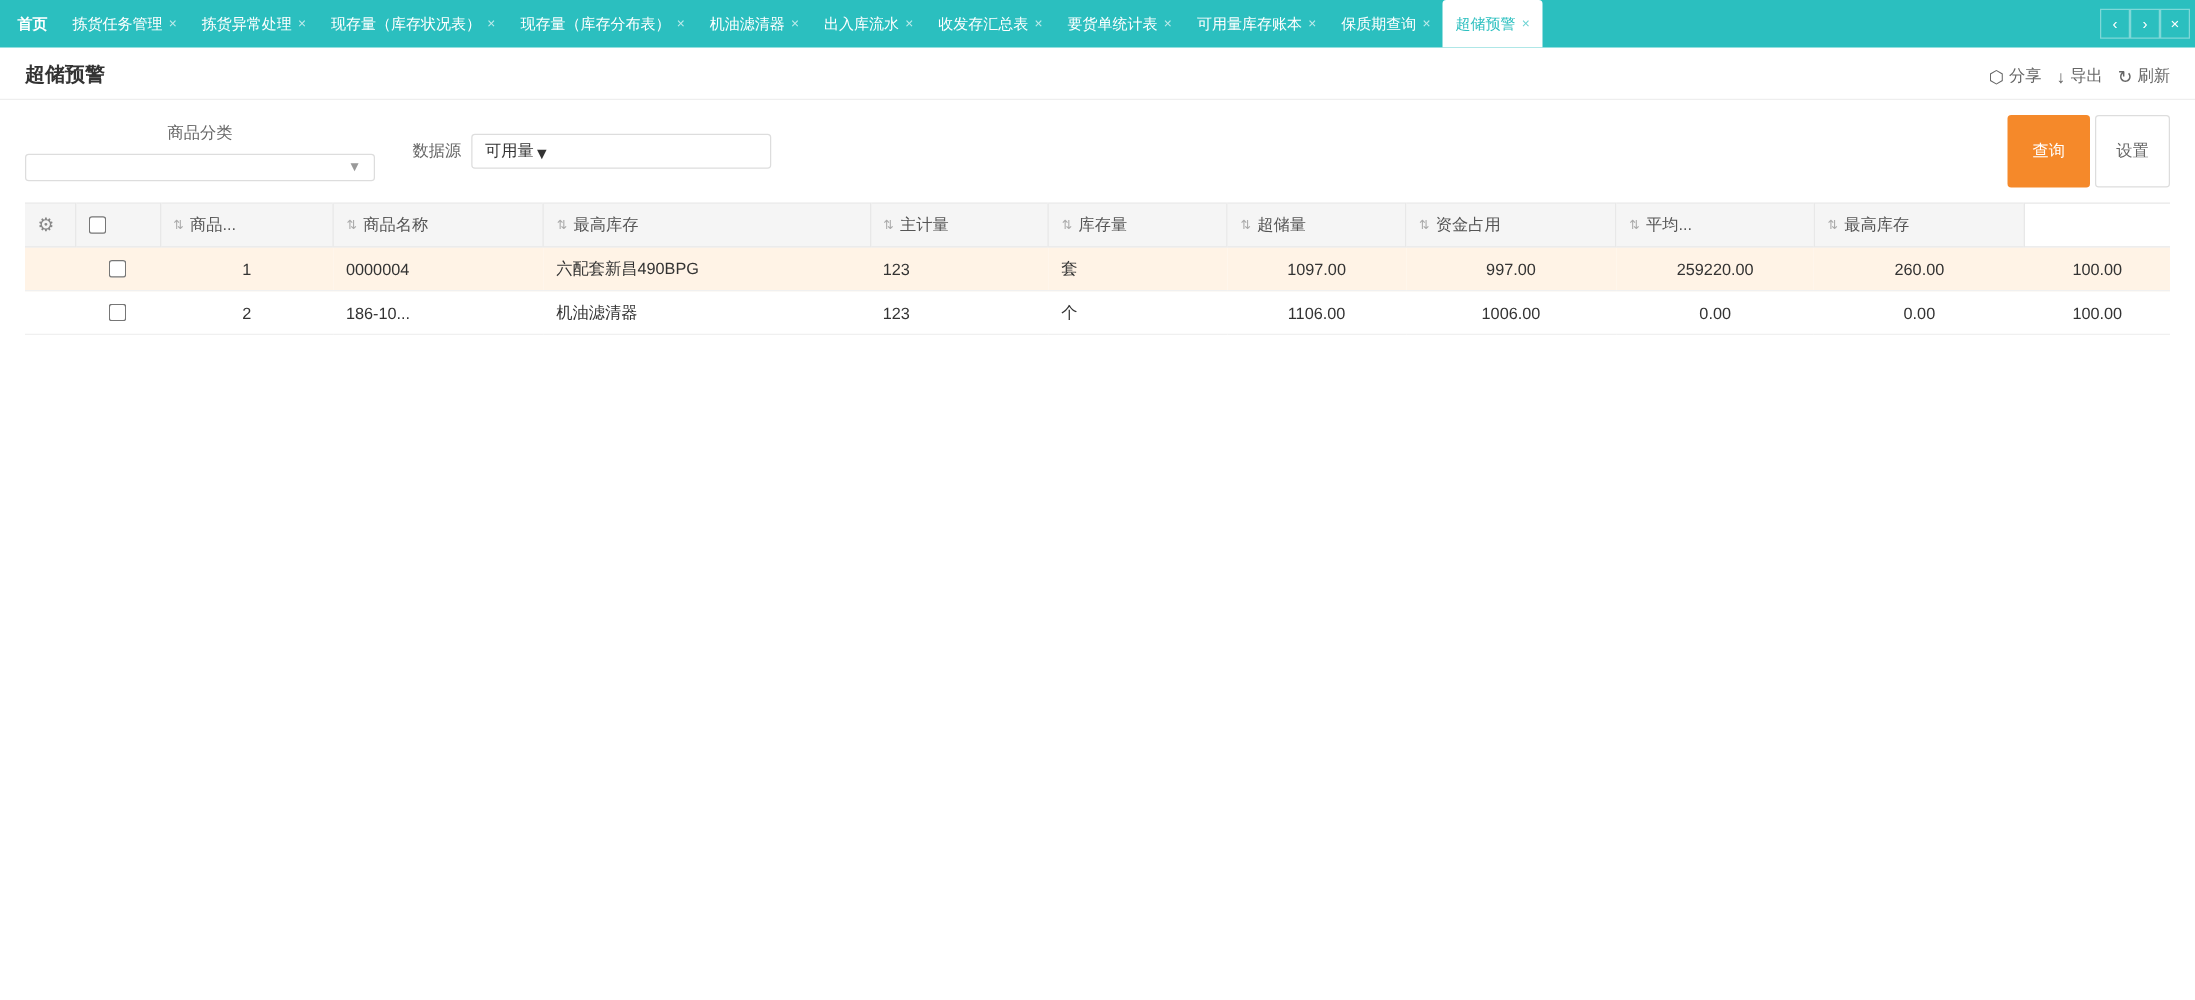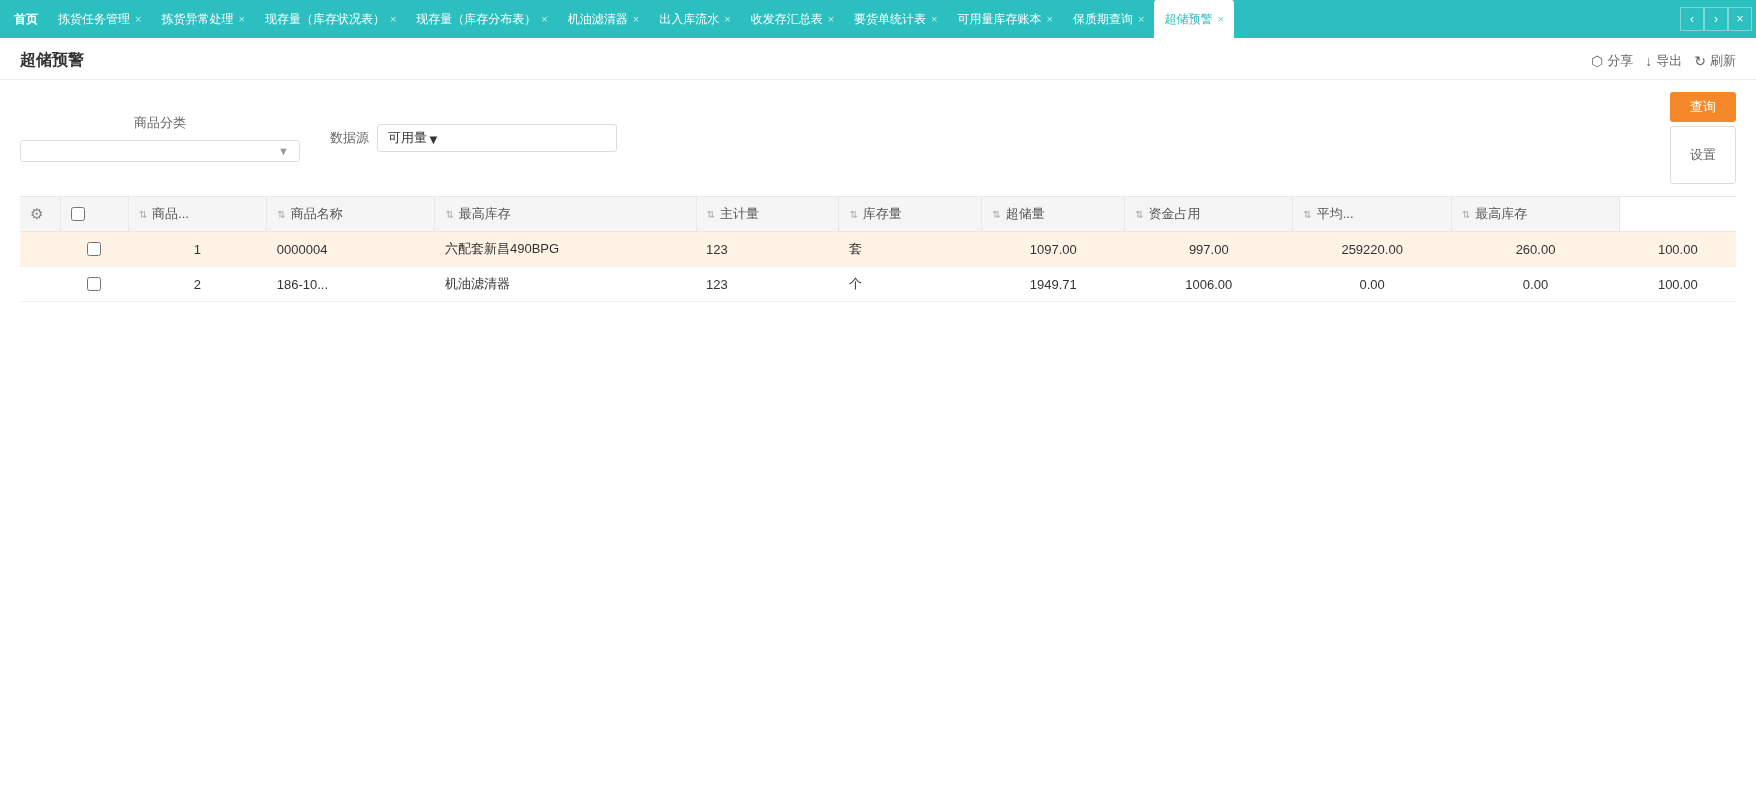--- a/index.html
+++ b/index.html
@@ -297,21 +297,21 @@
   </div>
 
   <div class="datasource-item">
     <span class="filter-label">数据源</span>
     <div class="datasource-select">
       <span class="select-text has-value">可用量</span>
       <span class="chevron">▼</span>
     </div>
   </div>
 
-  <div style="margin-left:auto; display:flex; flex-direction:column; gap:4px;">
+  <div style="margin-left:auto; display:flex; gap:4px;">
     <button class="btn-query">查询</button>
     <button class="btn-settings">设置</button>
   </div>
 </div>
 
 <div class="table-container">
   <table>
     <thead>
       <tr>
         <th>
@@ -402,21 +402,21 @@
     <td>
       <div class="checkbox-cell">
         <input type="checkbox" style="">
       </div>
     </td>
     <td style="text-align:center;">2</td>
     <td>186-10...</td>
     <td>机油滤清器</td>
     <td>123</td>
     <td>个</td>
-    <td class="num-right">1949.71</td>
+    <td class="num-right">1106.00</td>
     <td class="num-right">1006.00</td>
     <td class="num-right">0.00</td>
     <td class="num-right">0.00</td>
     <td class="num-right">100.00</td>
   </tr>
       </tbody>
   </table>
 </div>
 
 </body></html>

